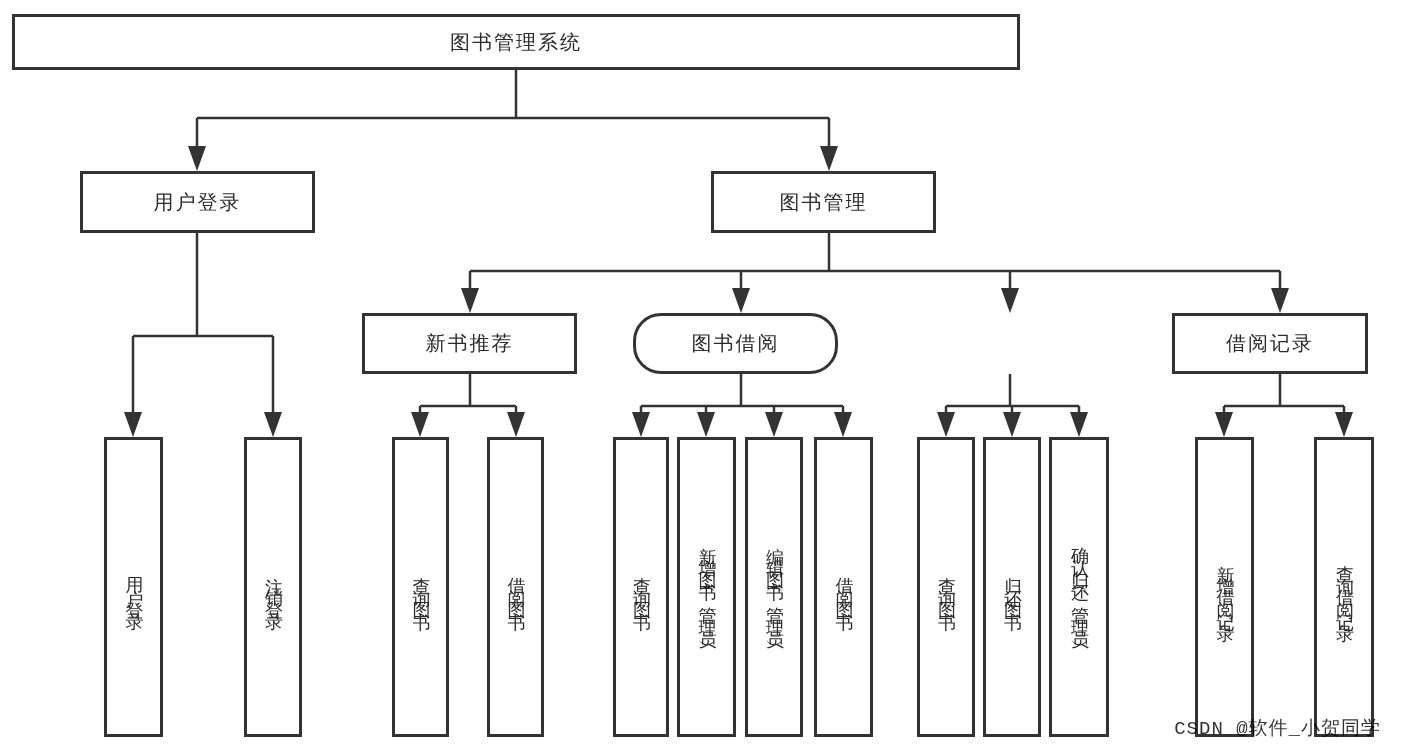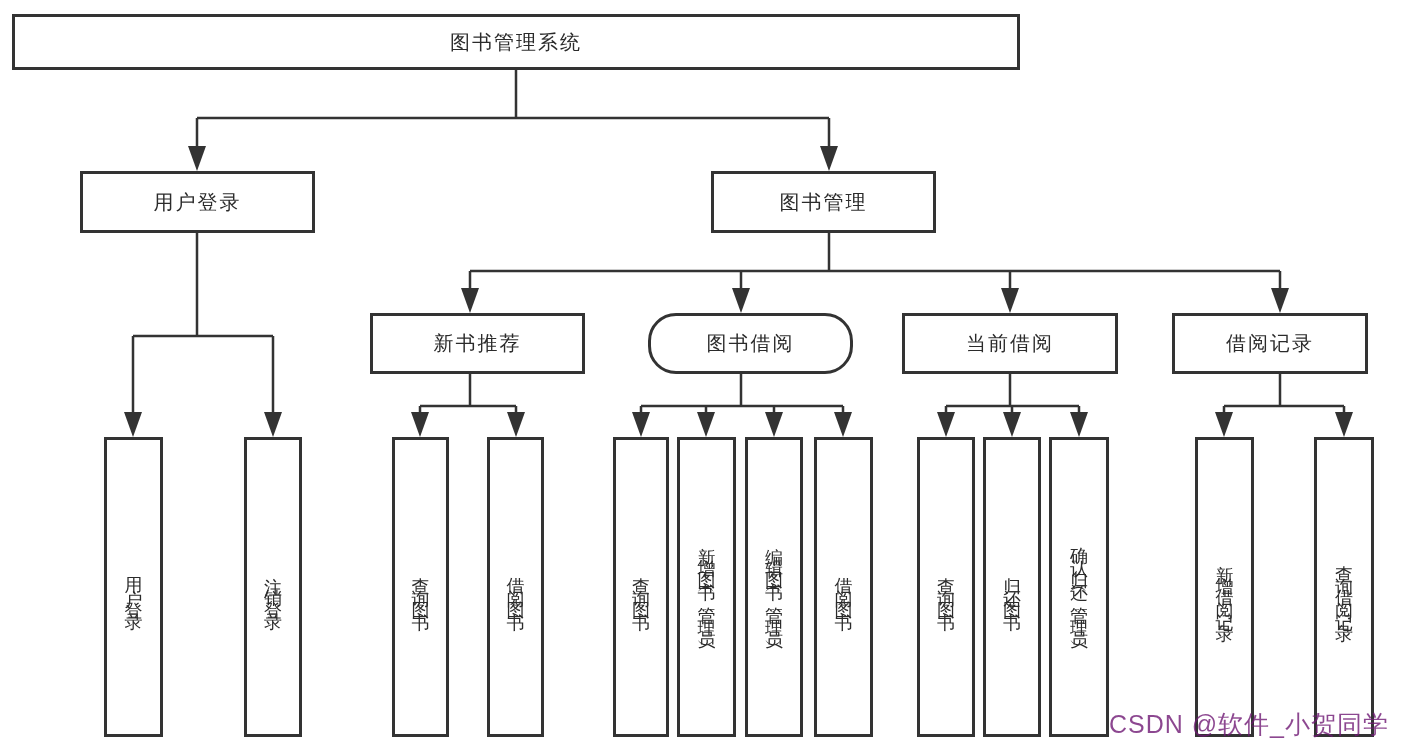--- a/index.html
+++ b/index.html
@@ -1,20 +1,20 @@
 <!DOCTYPE html>
 <html><head>
 <meta charset="utf-8">
 <style>
   html,body{margin:0;padding:0;background:#ffffff;}
   #stage{
     position:relative;
     width:1405px;height:747px;
     background:#ffffff;
-    font-family:Liberation Sans, sans-serif;
+    font-family:Liberation Mono, monospace;
     color:#2b2b2b;
     overflow:hidden;
   }
   .box{
     position:absolute;
     box-sizing:border-box;
     border:3px solid #333333;
     background:#ffffff;
     display:flex;
     align-items:center;
@@ -29,35 +29,35 @@
     text-orientation:mixed;
     letter-spacing:12px;
     line-height:1.0;
     top:437px;height:300px;
   }
   #connectors{position:absolute;left:0;top:0;width:1405px;height:747px;}
   #connectors path{stroke:#333333;stroke-width:2.5;fill:none;}
   #connectors polygon{fill:#333333;stroke:none;}
   .watermark{
     position:absolute;
-    right:16px;bottom:6px;
-    font-size:25px;
-    color:#701a75;
+    right:24px;bottom:6px;
+    font-size:19px;
+    color:#000000;
     opacity:0.8;
     letter-spacing:1px;
     z-index:10;
   }
   
   #n-root{left:12px;top:14px;width:1008px;height:56px;}
   
   #n-userlogin{left:80px;top:171px;width:235px;height:62px;}
   #n-bookmgmt{left:711px;top:171px;width:225px;height:62px;}
   
-  #n-g0{left:362px;top:313px;width:215px;height:61px;margin-left:8px;}
-  #n-g1{left:648px;top:313px;width:205px;height:61px;border-radius:28px;}
+  #n-g0{left:362px;top:313px;width:215px;height:61px;}
+  #n-g1{left:633px;top:313px;width:205px;height:61px;border-radius:28px;}
   #n-g2{left:902px;top:313px;width:216px;height:61px;}
   #n-g3{left:1172px;top:313px;width:196px;height:61px;}
   
   #l-a0{left:104px;width:59px;}
   #l-a1{left:244px;width:58px;}
   #l-b00{left:392px;width:57px;}
   #l-b01{left:487px;width:57px;}
   #l-b10{left:613px;width:56px;}
   #l-b11{left:677px;width:59px;}
   #l-b12{left:745px;width:58px;}
@@ -109,21 +109,20 @@
     <polygon points="1344,437 1335,412 1353,412"></polygon>
   </svg>
 
   <div id="n-root" class="box hbox">图书管理系统</div>
 
   <div id="n-userlogin" class="box hbox">用户登录</div>
   <div id="n-bookmgmt" class="box hbox">图书管理</div>
 
   <div id="n-g0" class="box hbox">新书推荐</div>
   <div id="n-g1" class="box hbox">图书借阅</div>
-  <div id="n-g2" class="box hbox">当前借阅</div>
   <div id="n-g3" class="box hbox">借阅记录</div>
 
   <div id="l-a0" class="box vbox">用户登录</div>
   <div id="l-a1" class="box vbox">注销登录</div>
 
   <div id="l-b00" class="box vbox">查询图书</div>
   <div id="l-b01" class="box vbox">借阅图书</div>
 
   <div id="l-b10" class="box vbox">查询图书</div>
   <div id="l-b11" class="box vbox">新增图书（管理员）</div>

